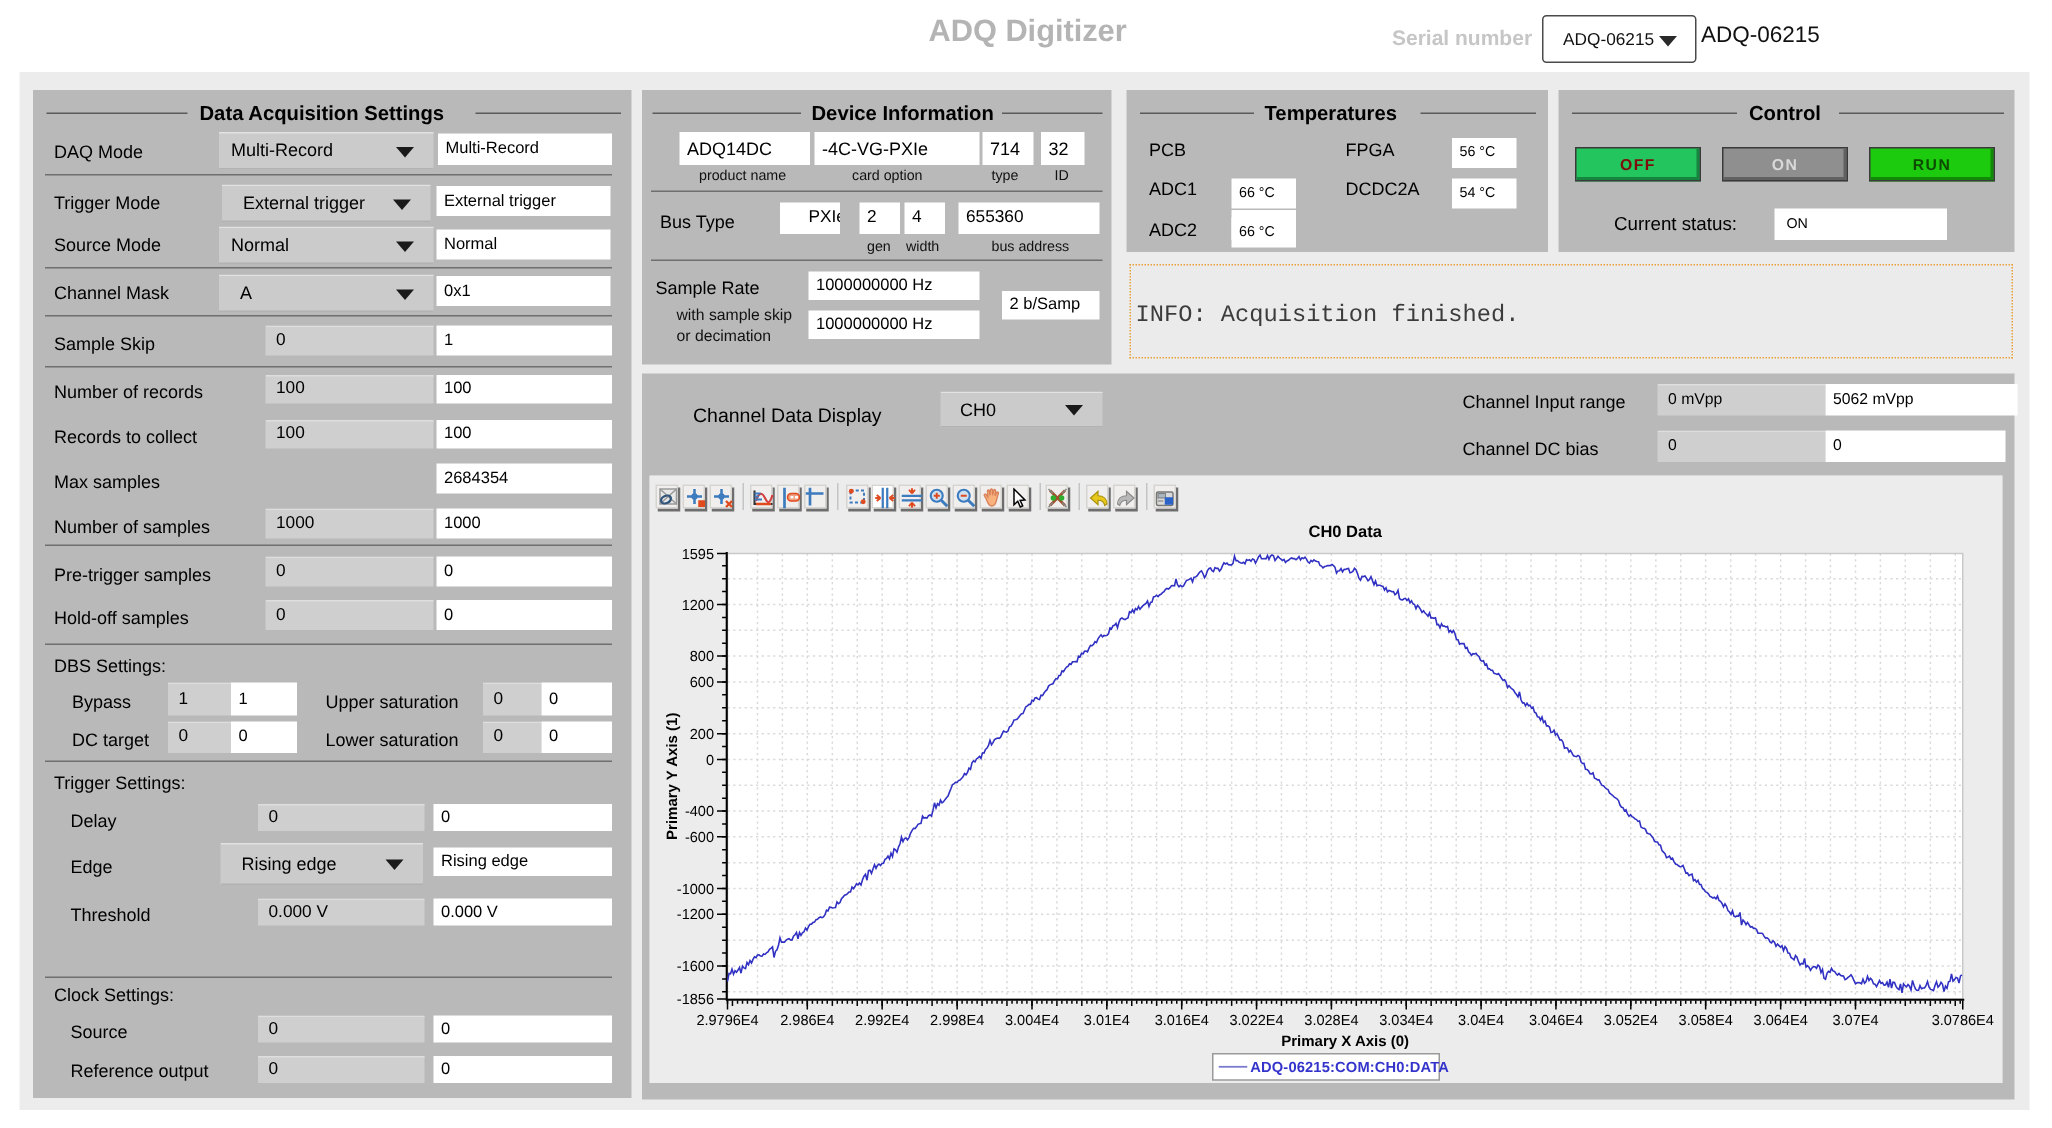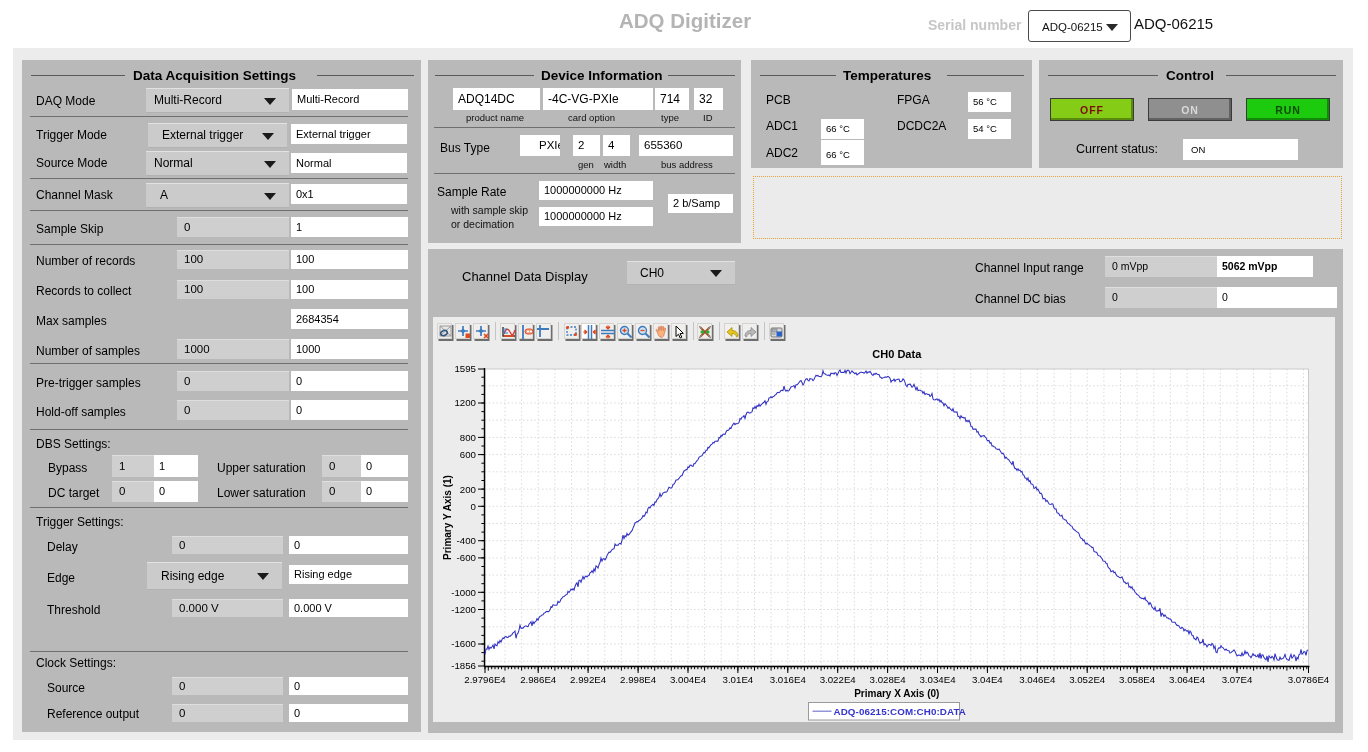--- a/index.html
+++ b/index.html
@@ -142,32 +142,33 @@
 <div class="lbl" style="left:766px;top:147px;font-size:12px;">ADC2</div>
 <div class="wf" style="left:821px;top:92px;width:43px;height:20px;font-size:9.5px;line-height:20px;padding-left:5px;margin-top:48px;">52 °C</div>
 <div class="wf" style="left:968px;top:92px;width:43px;height:20px;font-size:9.5px;line-height:20px;padding-left:5px;">56 °C</div>
 <div class="wf" style="left:821px;top:119px;width:43px;height:20px;font-size:9.5px;line-height:20px;padding-left:5px;">66 °C</div>
 <div class="wf" style="left:968px;top:119px;width:43px;height:20px;font-size:9.5px;line-height:20px;padding-left:5px;">54 °C</div>
 <div class="wf" style="left:821px;top:145px;width:43px;height:20px;font-size:9.5px;line-height:20px;padding-left:5px;">66 °C</div>
 <div class="panel" style="left:1039px;top:60px;width:304px;height:108px;"></div>
 <div class="gt" style="left:1166px;top:69px;">Control</div>
 <div class="gl" style="left:1048px;top:75px;width:110px;"></div>
 <div class="gl" style="left:1226px;top:75px;width:110px;"></div>
-<div class="btn3d" style="left:1050px;top:98px;width:84px;height:23px;line-height:23px;background:#84cc16;color:#7e0c0c;">OFF</div>
+<div class="btn3d" style="left:1050px;top:98px;width:84px;height:23px;line-height:23px;background:#22c55e;color:#7e0c0c;">OFF</div>
 <div class="btn3d" style="left:1148px;top:98px;width:84px;height:23px;line-height:23px;background:#8f8f8f;color:#d9d9d9;">ON</div>
 <div class="btn3d" style="left:1246px;top:98px;width:84px;height:23px;line-height:23px;background:#1ccb0e;color:#0d4b00;">RUN</div>
 <div class="lbl" style="left:1076px;top:143px;font-size:12.5px;">Current status:</div>
 <div class="wf" style="left:1183px;top:139px;width:115px;height:21px;font-size:9.5px;line-height:21px;padding-left:8px;">ON</div>
 <div style="position:absolute;left:753px;top:176px;width:589px;height:63px;background:#ebebeb;border:1px dotted #e8a23c;"></div>
+<div style="position:absolute;left:757px;top:201px;font-family:'Liberation Mono',monospace;font-size:15.8px;color:#3c3c3c;">INFO: Acquisition finished.</div>
 <div class="panel" style="left:428px;top:249px;width:915px;height:484px;"></div>
 <div class="lbl" style="left:462px;top:270px;font-size:13px;">Channel Data Display</div>
 <div class="dd" style="left:627px;top:261px;width:108px;height:24px;line-height:24px;padding-left:13px;font-size:12px;">CH0<span class="tri" style="left:83px;top:9px;"></span></div>
 <div class="lbl" style="left:975px;top:262px;font-size:12px;">Channel Input range</div>
 <div class="gf" style="left:1105px;top:256px;width:112px;height:21px;font-size:10.5px;line-height:21px;padding-left:7px;">0 mVpp</div>
-<div class="wf" style="left:1217px;top:256px;width:96px;height:21px;font-size:10.5px;line-height:21px;padding-left:5px;font-weight:bold;">5062 mVpp</div>
+<div class="wf" style="left:1217px;top:256px;width:128px;height:21px;font-size:10.5px;line-height:21px;padding-left:5px;">5062 mVpp</div>
 <div class="lbl" style="left:975px;top:293px;font-size:12px;">Channel DC bias</div>
 <div class="gf" style="left:1105px;top:287px;width:112px;height:21px;font-size:10.5px;line-height:21px;padding-left:7px;">0</div>
 <div class="wf" style="left:1217px;top:287px;width:120px;height:21px;font-size:10.5px;line-height:21px;padding-left:5px;">0</div>
 <div style="position:absolute;left:433px;top:317px;width:902px;height:405px;background:#ececec;"></div>
 <div class="tb" style="left:437.2px;top:322.5px;background:#f0efee;">
       <svg width="14" height="14" viewBox="0 0 14 14">
         <rect x="1" y="1" width="11" height="10" fill="#e8e8e8" stroke="#9a9a9a"></rect>
         <path d="M1 11 L12 1 M1 1 L12 11" stroke="#9a9a9a" stroke-width="1"></path>
         <ellipse cx="5" cy="8" rx="3.4" ry="2.4" fill="none" stroke="#33567c" stroke-width="1.6" transform="rotate(-25 5 8)"></ellipse>
       </svg>

